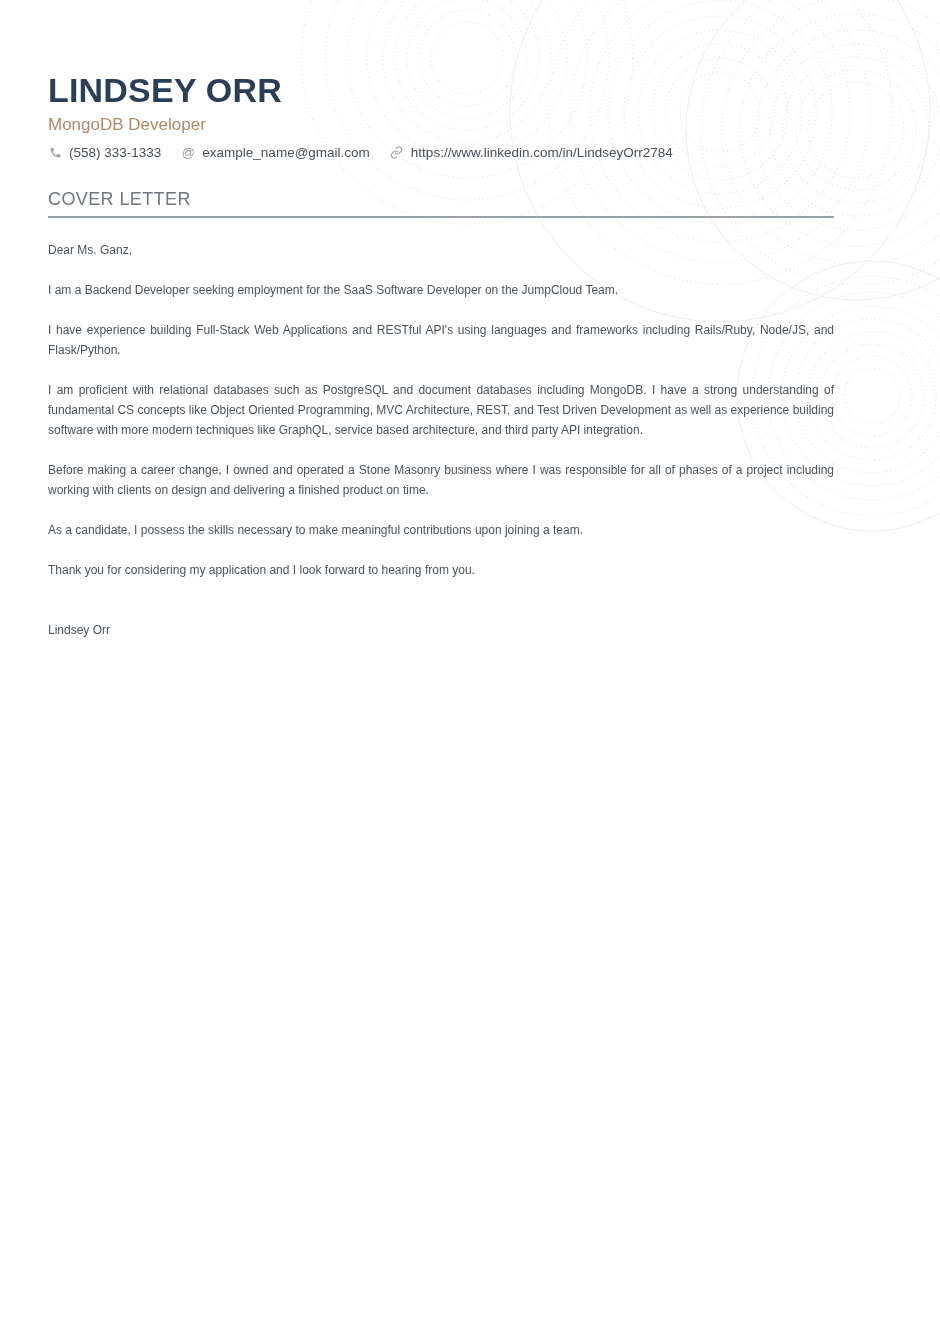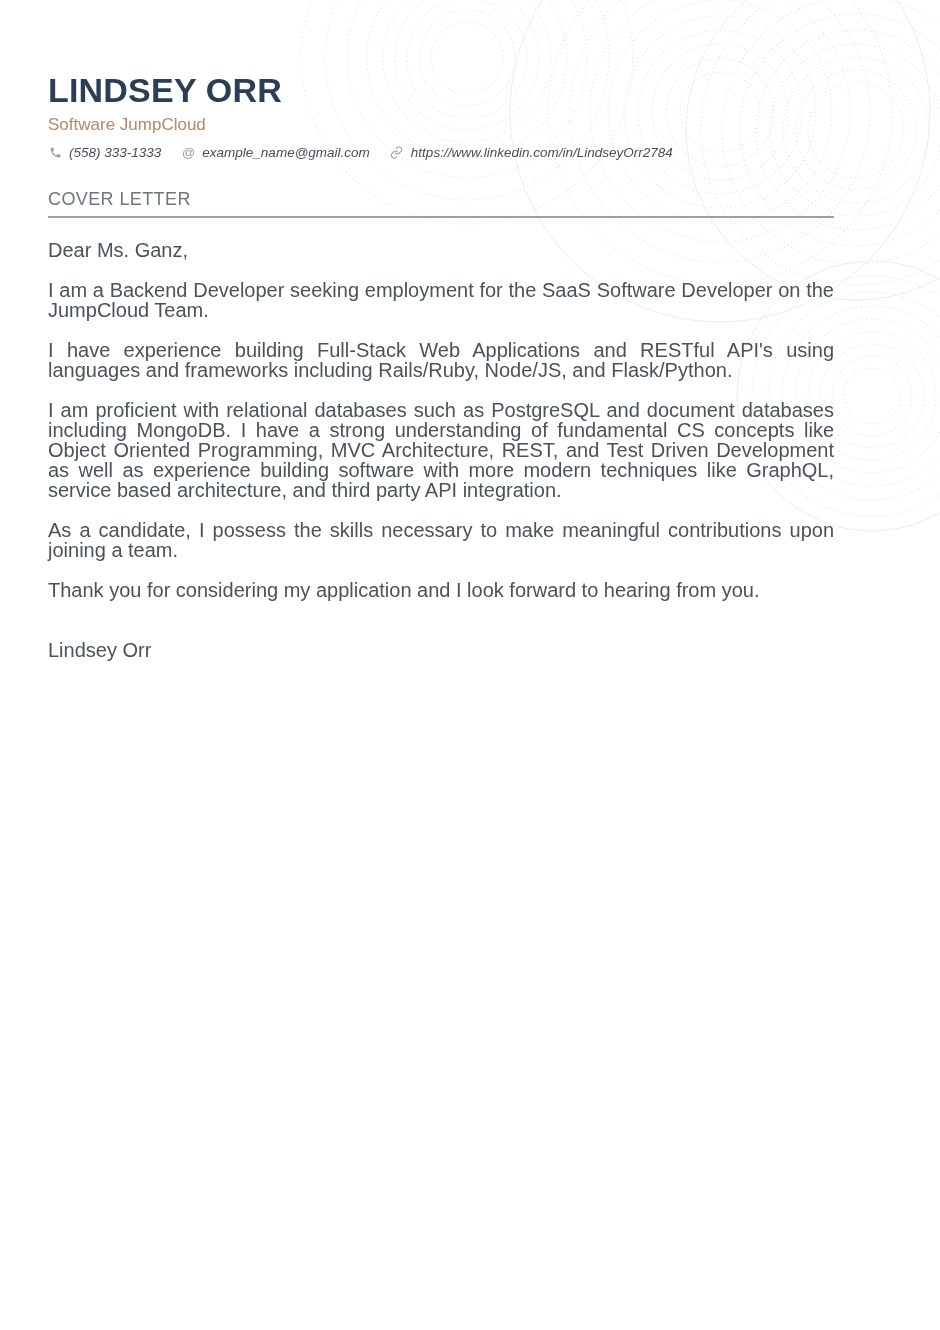--- a/index.html
+++ b/index.html
@@ -10,30 +10,30 @@
   .decoration{position:absolute;top:0;right:0;z-index:0;pointer-events:none;}
   .decoration circle{fill:none;stroke:#d8dbe0;stroke-width:1.1;stroke-dasharray:1 3.2;opacity:.85;}
   .decoration circle.faint{stroke:#e9ebee;stroke-dasharray:none;stroke-width:1;opacity:.9;}
 
   .content{position:relative;z-index:1;padding:73px 77px 0 48px;width:786px;}
 
   .name{margin:0;font-size:34px;line-height:34px;font-weight:800;letter-spacing:.2px;color:#2a3e55;}
   .job-title{margin:9px 0 0 0;font-size:17px;line-height:17px;font-weight:500;color:#b0896a;}
 
   .contact-row{display:flex;align-items:center;gap:20px;margin-top:12px;font-size:13.5px;color:#474f58;}
-  .contact-item{display:flex;align-items:center;gap:7px;white-space:nowrap;font-style:italic;}
+  .contact-item{display:flex;align-items:center;gap:7px;white-space:nowrap;}
   .c-icon{display:inline-flex;align-items:center;justify-content:center;width:14px;height:14px;color:#9aa1a9;}
   .c-icon svg{display:block;}
   .at-glyph{font-size:13px;color:#9aa1a9;line-height:14px;}
 
   .section-label{margin-top:29px;font-size:18px;letter-spacing:.4px;color:#6e767f;}
   .rule{height:2px;background:#98a0a8;margin-top:6px;border:none;}
 
   .letter{margin-top:22px;}
-  .letter p{margin:0 0 20px 0;font-size:20px;line-height:20px;color:#4a525b;text-align:justify;}
+  .letter p{margin:0 0 20px 0;font-size:12px;line-height:20px;color:#4a525b;text-align:justify;}
   .letter p.salutation,.letter p.closing,.letter p.signature{text-align:left;}
   .letter p.closing{margin-bottom:0;}
   .letter p.signature{margin-top:40px;}
 </style>
 </head>
 <body>
 
 <div class="page">
 
   <svg class="decoration" width="660" height="580" viewBox="280 0 660 580" xmlns="http://www.w3.org/2000/svg" aria-hidden="true">
@@ -84,21 +84,21 @@
         <circle cx="872" cy="396" r="90"></circle>
       <circle cx="872" cy="396" r="104"></circle>
         <circle cx="872" cy="396" r="120"></circle>
       <circle cx="872" cy="396" r="135" class="faint"></circle>
     </g>
   </svg>
 
   <div class="content">
 
     <h1 class="name">LINDSEY ORR</h1>
-    <div class="job-title">Software JumpCloud</div>
+    <div class="job-title">MongoDB Developer</div>
 
     <div class="contact-row">
       <span class="contact-item">
         <span class="c-icon">
           <svg width="13" height="13" viewBox="0 0 24 24" fill="currentColor">
             <path d="M6.62 10.79c1.44 2.83 3.76 5.14 6.59 6.59l2.2-2.2c.27-.27.67-.36 1.02-.24 1.12.37 2.33.57 3.57.57.55 0 1 .45 1 1V20c0 .55-.45 1-1 1-9.39 0-17-7.61-17-17 0-.55.45-1 1-1h3.5c.55 0 1 .45 1 1 0 1.25.2 2.45.57 3.57.11.35.03.74-.25 1.02l-2.2 2.2z"></path>
           </svg>
         </span>
         <span>(558) 333-1333</span>
       </span>
@@ -122,19 +122,20 @@
     </div>
 
     <div class="section-label">COVER LETTER</div>
     <hr class="rule">
 
     <div class="letter">
       <p class="salutation">Dear Ms. Ganz,</p>
       <p>I am a Backend Developer seeking employment for the SaaS Software Developer on the JumpCloud Team.</p>
       <p>I have experience building Full-Stack Web Applications and RESTful API's using languages and frameworks including Rails/Ruby, Node/JS, and Flask/Python.</p>
       <p>I am proficient with relational databases such as PostgreSQL and document databases including MongoDB. I have a strong understanding of fundamental CS concepts like Object Oriented Programming, MVC Architecture, REST, and Test Driven Development as well as experience building software with more modern techniques like GraphQL, service based architecture, and third party API integration.</p>
+      <p>Before making a career change, I owned and operated a Stone Masonry business where I was responsible for all of phases of a project including working with clients on design and delivering a finished product on time.</p>
       <p>As a candidate, I possess the skills necessary to make meaningful contributions upon joining a team.</p>
       <p>Thank you for considering my application and I look forward to hearing from you.</p>
       <p class="signature">Lindsey Orr</p>
     </div>
 
   </div>
 </div>
 
 </body></html>

